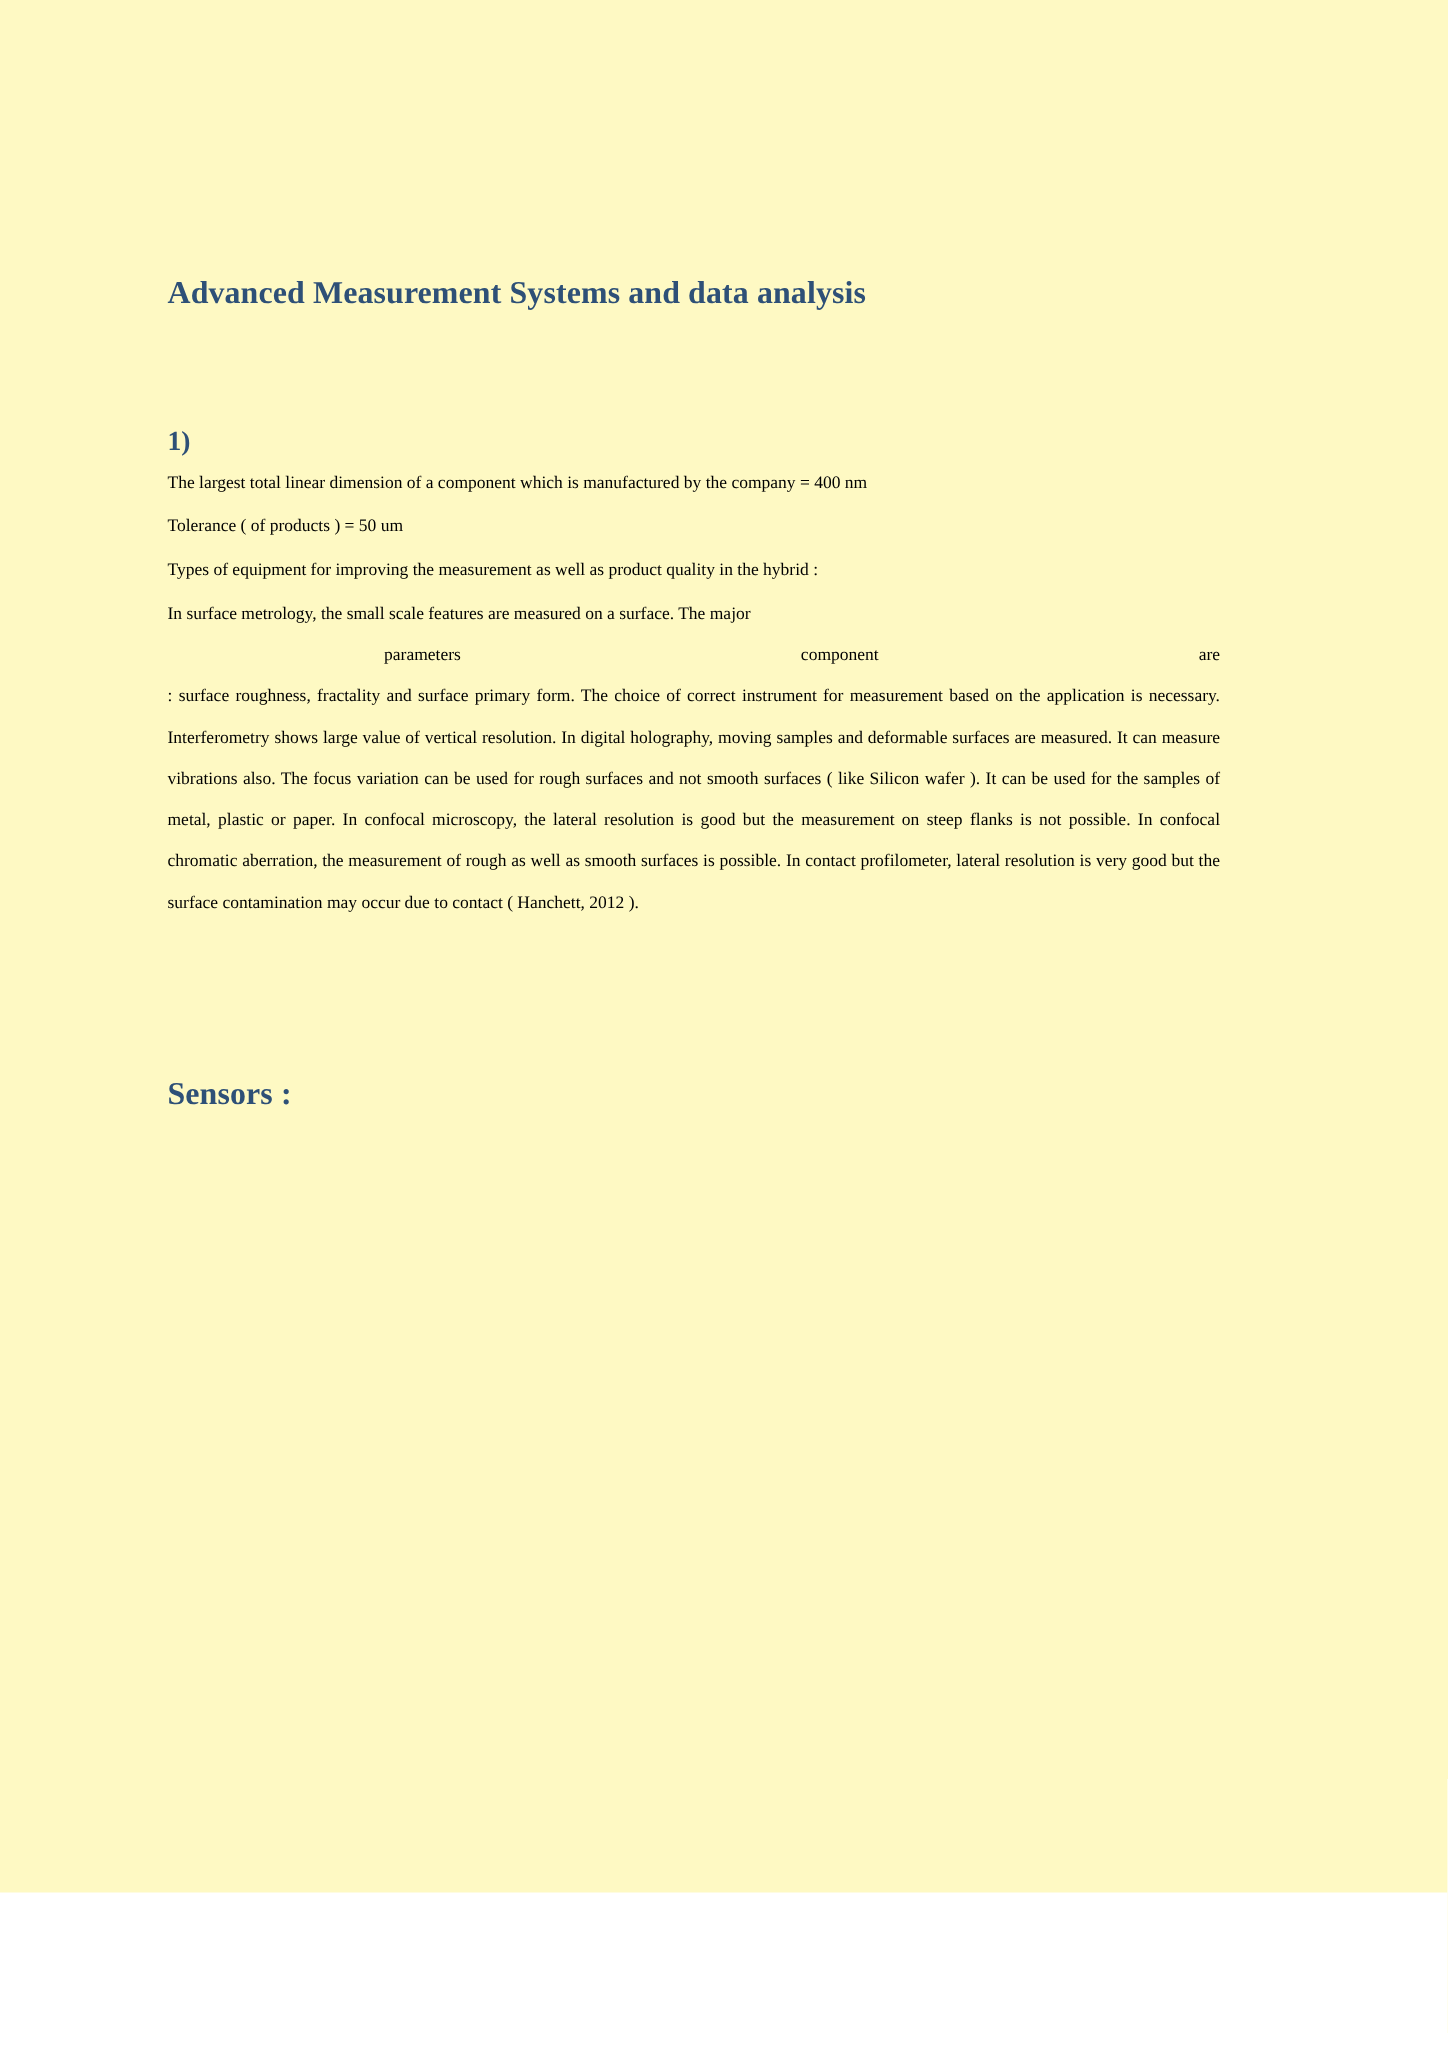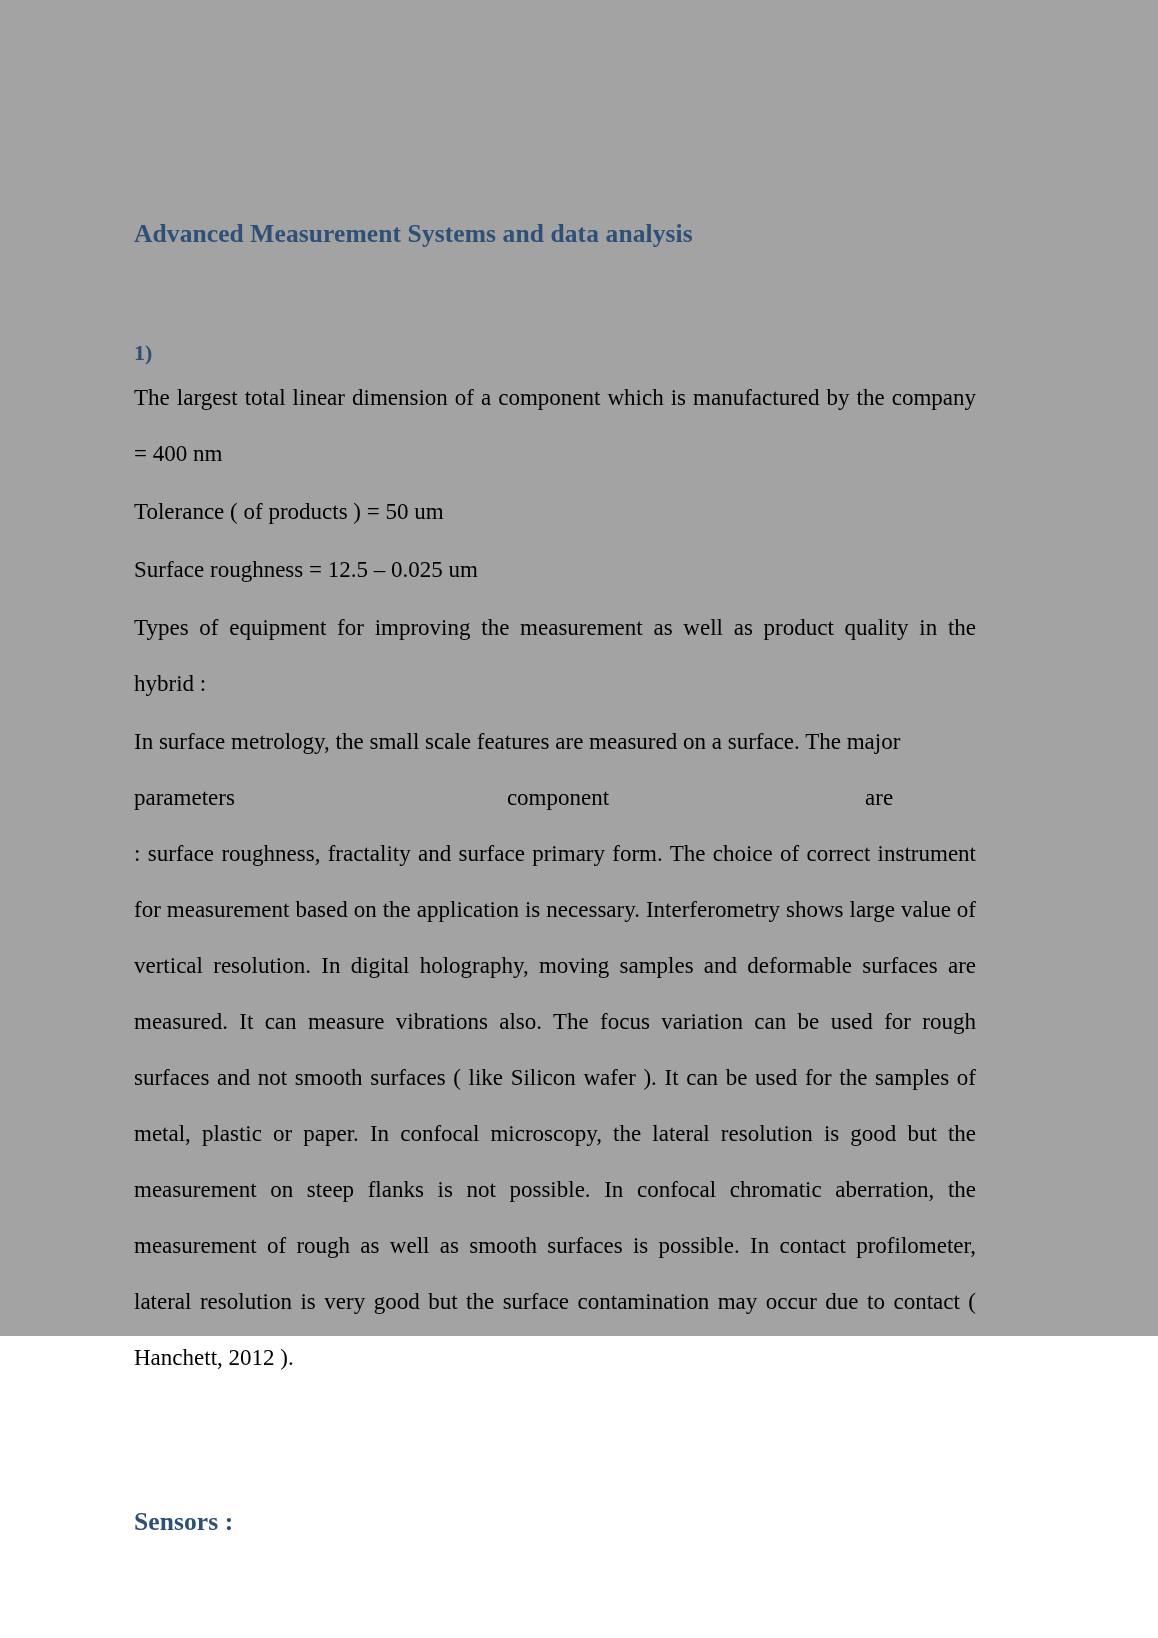--- a/index.html
+++ b/index.html
@@ -12,22 +12,22 @@
     width: 1158px;
     height: 1638px;
     font-family: "Liberation Serif", "DejaVu Serif", serif;
     color: #000000;
     -webkit-font-smoothing: antialiased;
   }
 
   .page {
     position: relative;
     width: 1158px;
-    height: 1336px;
-    background: #a3a3a3;
+    height: 1514px;
+    background: #fef9c3;
     box-sizing: border-box;
   }
 
   .content {
     position: absolute;
     left: 134px;
     top: 0;
     width: 842px;   
   }
 
@@ -56,22 +56,22 @@
     font-size: 22px;
     font-weight: bold;
     color: #2E5077;
     margin: 0;
     padding-top: 90px;
     line-height: 1.2;
   }
 
   
   .para {
-    font-size: 23px;
-    line-height: 56px;
+    font-size: 14px;
+    line-height: 33px;
     text-align: justify;
     text-justify: inter-word;
     margin: 0;
     padding: 0;
   }
   .para + .para {
     margin-top: 2px;
   }
 
   .para.first-after-heading {
@@ -85,21 +85,21 @@
 
   
   .stretched-line {
     display: block;
     width: 100%;
     white-space: nowrap;
   }
   .stretched-line .sl-inner {
     display: flex;
     width: 100%;
-    justify-content: flex-start;
+    justify-content: flex-end;
   }
   .sl-word { display: inline-block; }
   .sl-gap-a { display: inline-block; width: 272px; }
   .sl-gap-b { display: inline-block; width: 256px; }
 
   .block-line {
     display: block;
     text-align: justify;
   }
 </style>
@@ -111,21 +111,20 @@
 
     <h1 class="doc-title">Advanced Measurement Systems and data analysis</h1>
 
     <h2 class="h-number">1)</h2>
 
     <p class="para first-after-heading no-last-stretch">The largest total linear dimension of a component which is manufactured by the company = 400 nm</p>
 
     <p class="para no-last-stretch">Tolerance ( of products ) = 50 um</p>
 
 
-    <p class="para no-last-stretch">Surface roughness = 12.5 – 0.025 um</p>
 
     <p class="para no-last-stretch">Types of equipment for improving the measurement as well as product quality in the hybrid :</p>
 
     <div class="para no-last-stretch">
       <span class="block-line">In surface metrology, the small scale features are measured on a surface. The major</span>
       <span class="stretched-line">
         <span class="sl-inner">
           <span class="sl-word">parameters</span>
           <span class="sl-gap-a"></span>
           <span class="sl-word">component</span>

